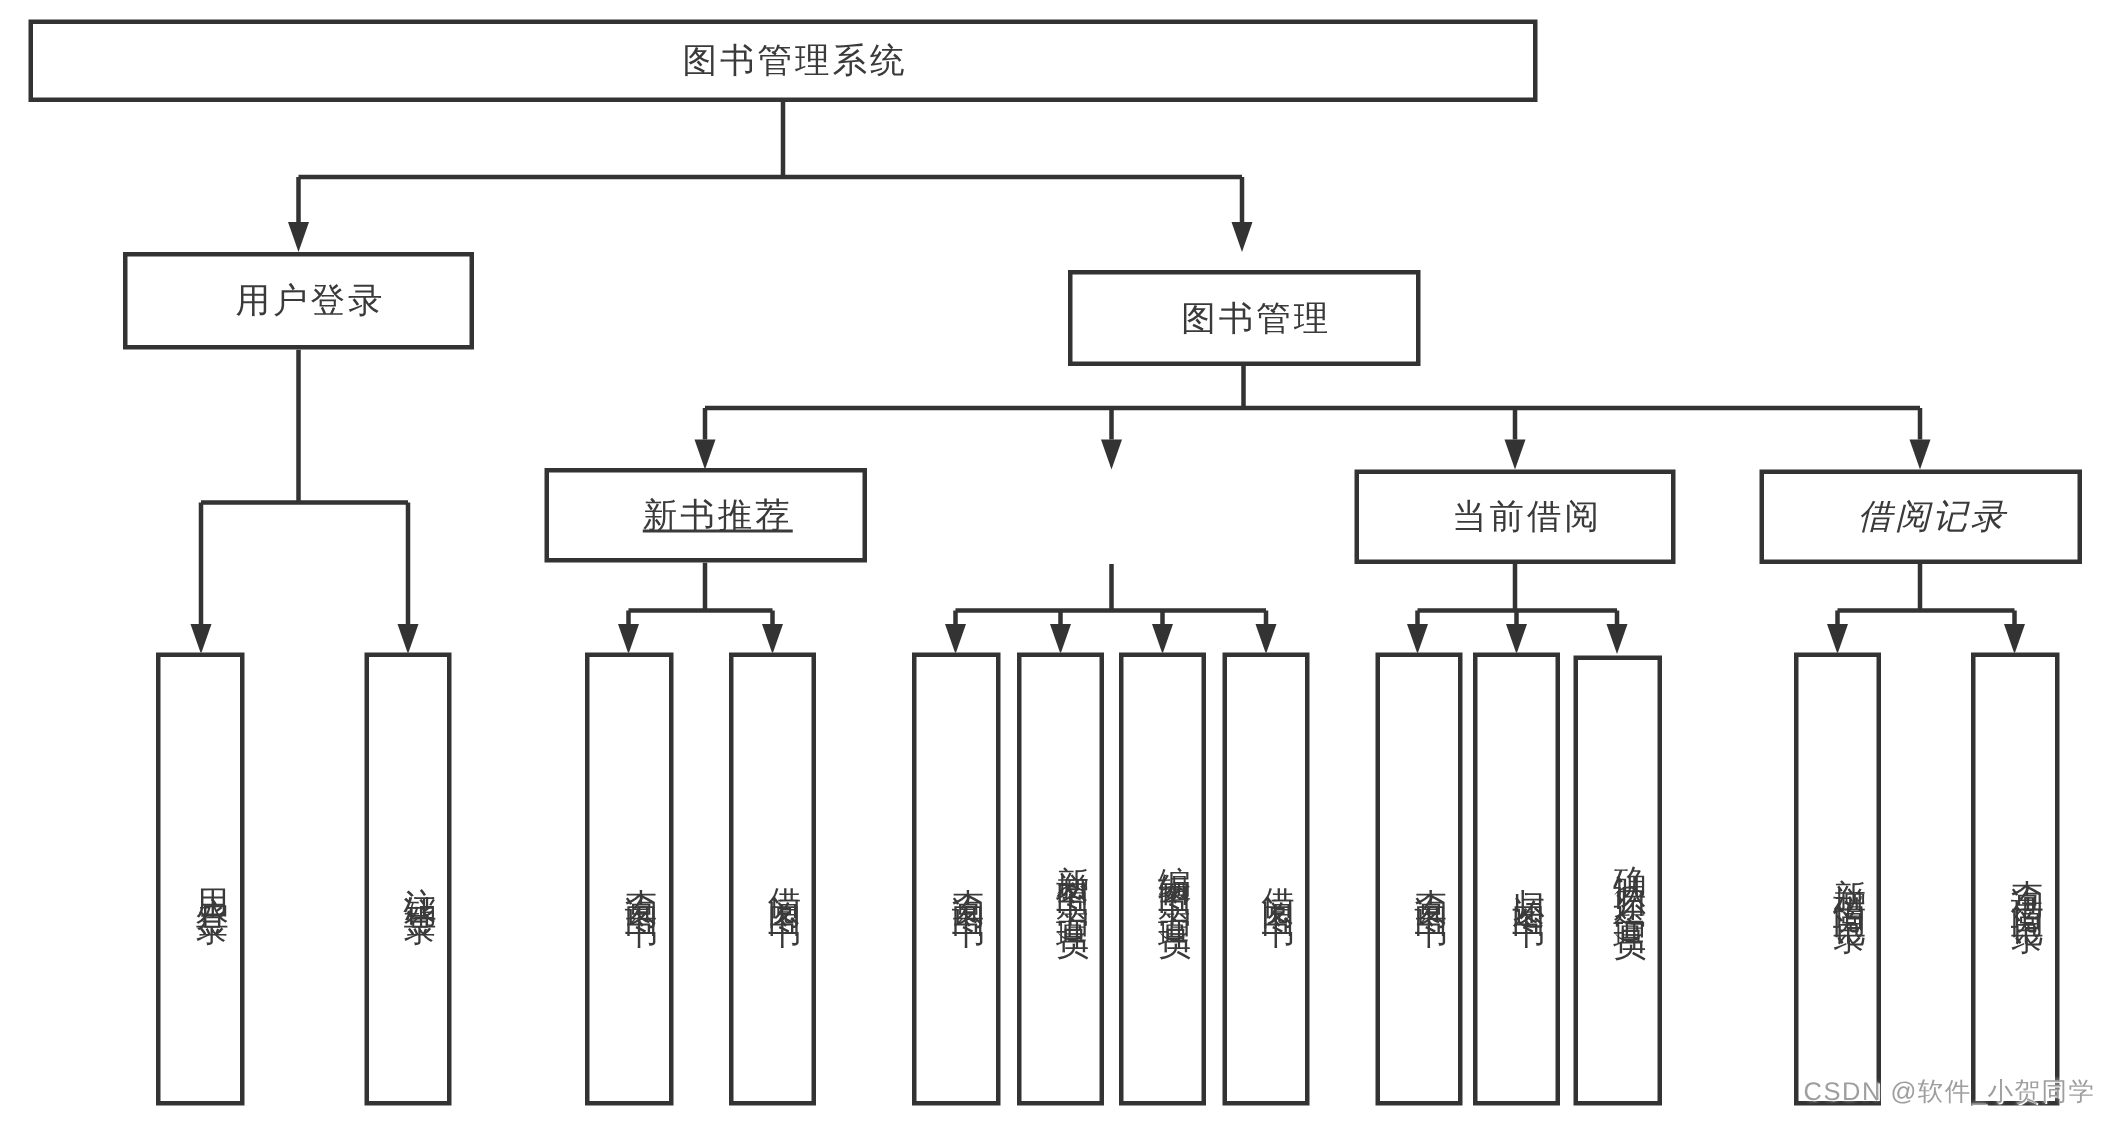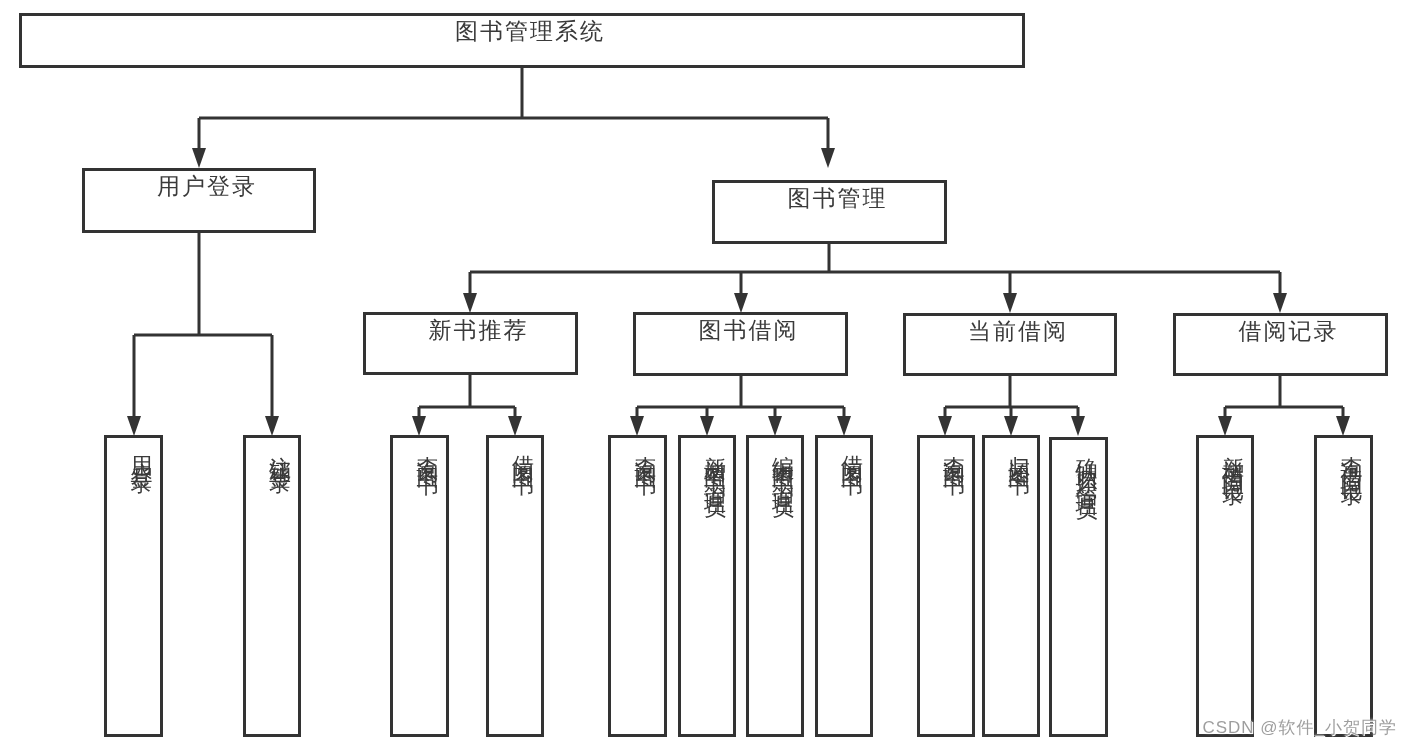--- a/index.html
+++ b/index.html
@@ -18,20 +18,21 @@
   }
   .connector-layer{position:absolute;left:0;top:0;width:1405px;height:747px;}
   .connector{stroke:var(--line);stroke-width:3;fill:none;}
   .arrowhead{fill:var(--line);stroke:none;}
   .node{
     position:absolute;
     box-sizing:border-box;
     border:3px solid var(--line);
     background:#fff;
     display:flex;
+    align-items:center;
     justify-content:center;
     color:var(--text);
     padding-left:16px;
   }
   .node.h{font-size:23px;letter-spacing:2px;}
   .node.v .vlabel{
     writing-mode:vertical-rl;
     text-orientation:mixed;
     font-size:22px;
     letter-spacing:6px;
@@ -101,30 +102,27 @@
     <span>图书管理系统</span>
   </div>
 
   <div class="node h" style="left:82px;top:168px;width:234px;height:65px;">
     <span>用户登录</span>
   </div>
   <div class="node h" style="left:712px;top:169px;width:235px;height:64px;margin-top:11px;">
     <span>图书管理</span>
   </div>
 
-  <div class="node h" style="left:363px;top:312px;width:215px;height:63px;">
+  <div class="node h" style="left:363px;top:312px;width:215px;height:63px;text-decoration:underline;">
     <span>新书推荐</span>
-  </div>
-  <div class="node h" style="left:633px;top:312px;width:215px;height:64px;">
-    <span>图书借阅</span>
   </div>
   <div class="node h" style="left:903px;top:313px;width:214px;height:63px;">
     <span>当前借阅</span>
   </div>
-  <div class="node h" style="left:1173px;top:313px;width:215px;height:63px;">
+  <div class="node h" style="left:1173px;top:313px;width:215px;height:63px;font-style:italic;">
     <span>借阅记录</span>
   </div>
 
   <div class="node v" style="left:104px;top:435px;width:59px;height:302px;">
     <span class="vlabel">用户登录</span>
   </div>
   <div class="node v" style="left:243px;top:435px;width:58px;height:302px;">
     <span class="vlabel">注销登录</span>
   </div>
 

